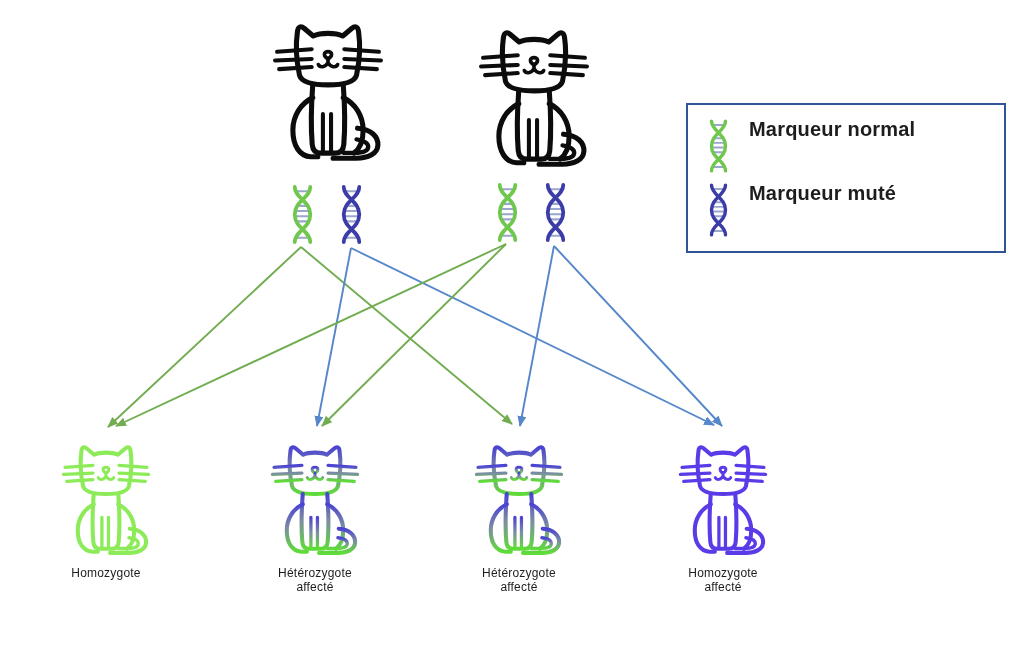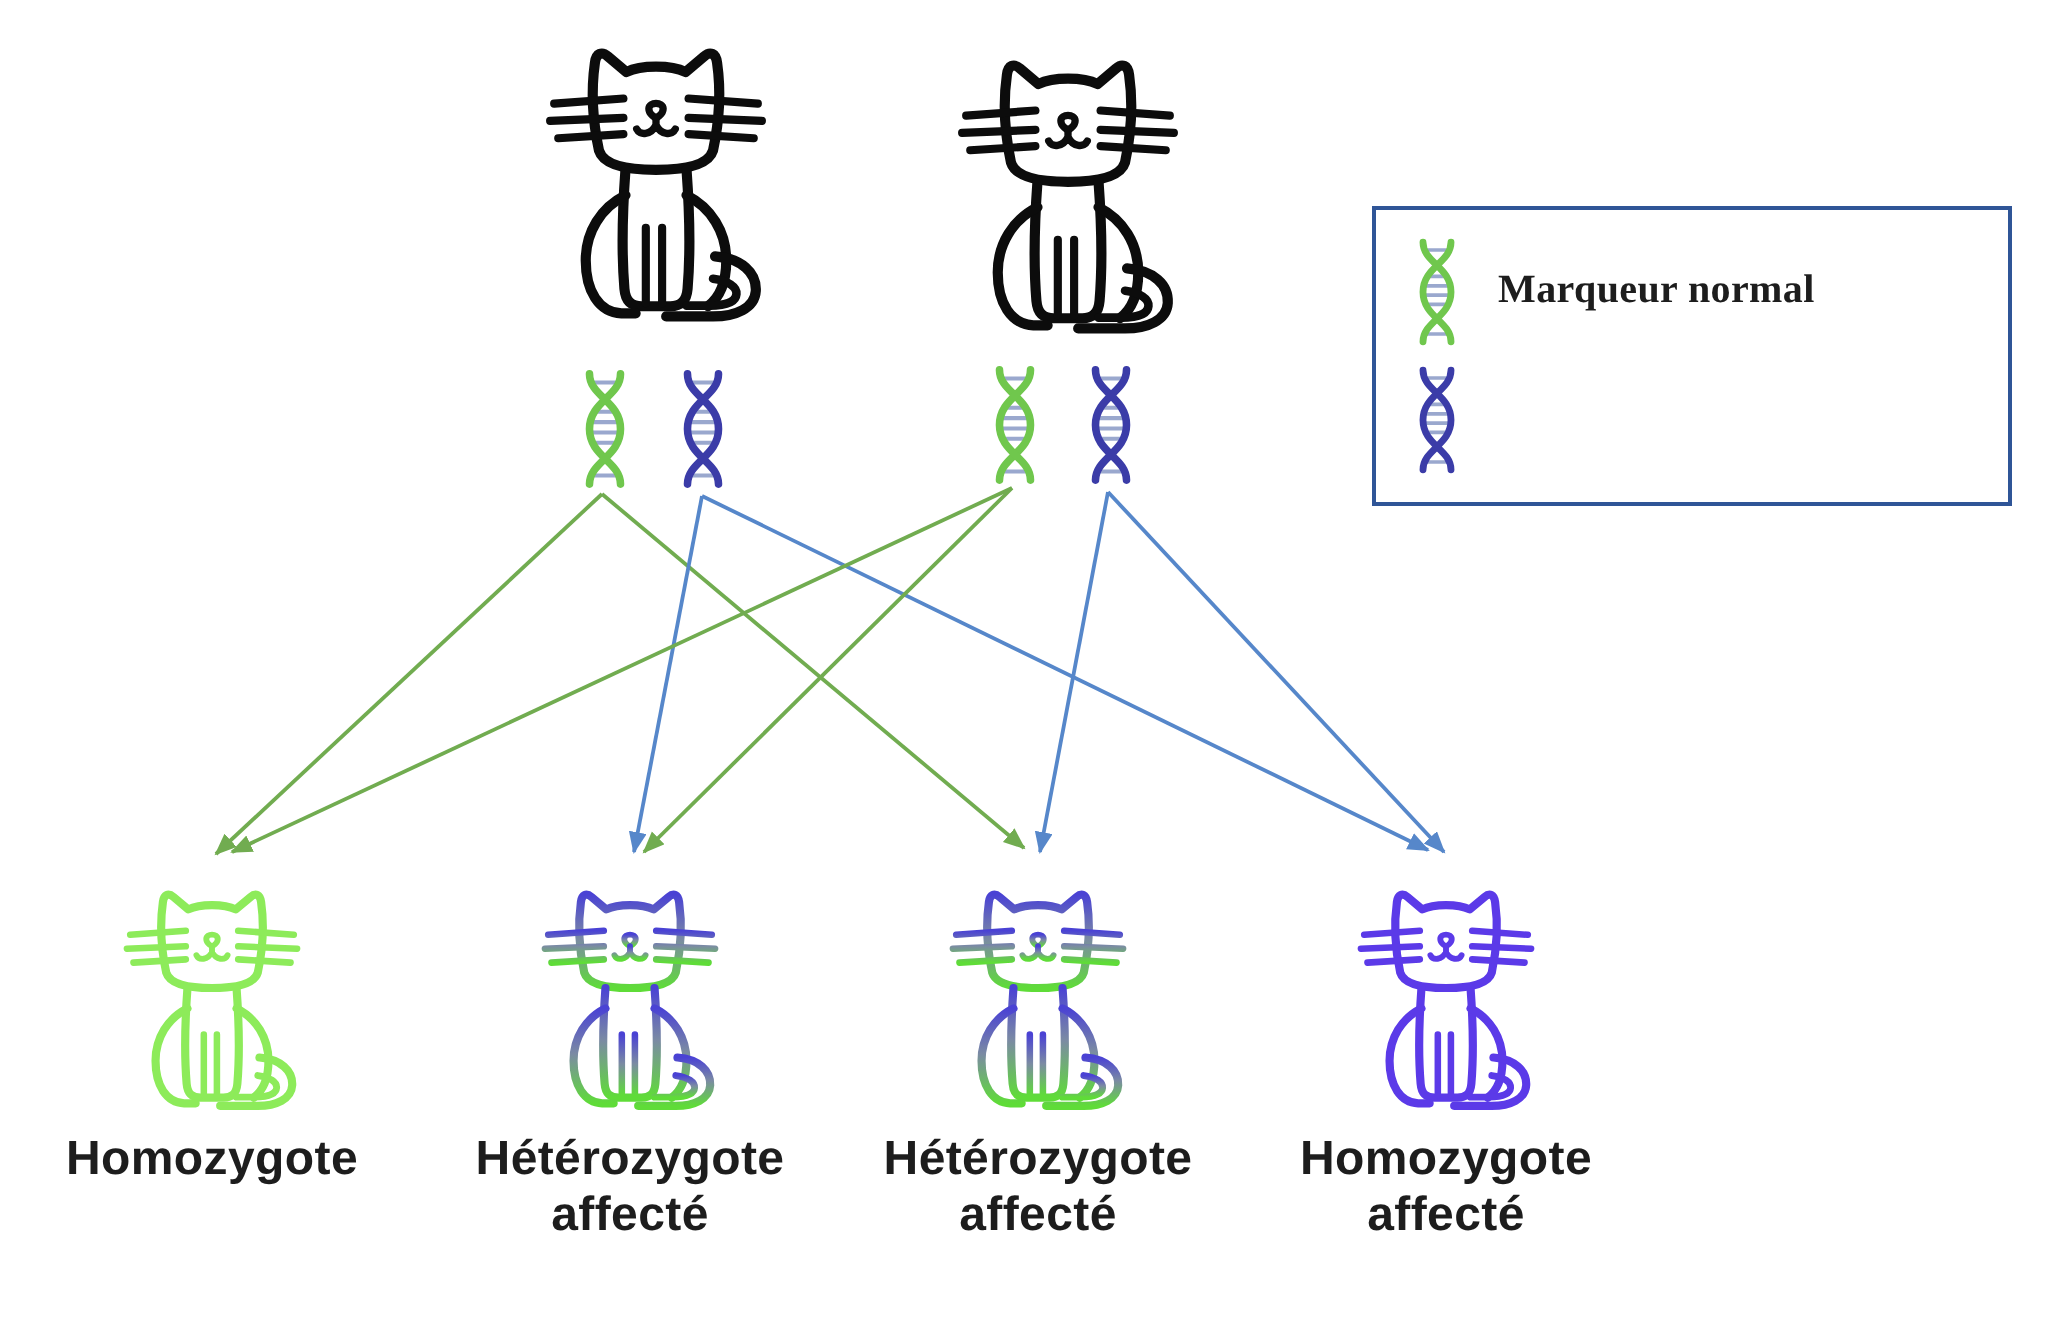--- a/index.html
+++ b/index.html
@@ -25,35 +25,35 @@
   .arrow-normal{stroke:#71AC50;}
   .arrow-mute{stroke:#5687CA;}
   
   .kitten{width:90px;height:123px;}
   .kitten-1{left:61px;top:437px;}
   .kitten-2{left:270px;top:437px;}
   .kitten-3{left:474px;top:437px;}
   .kitten-4{left:678px;top:437px;}
   
   .kitten-label{
-    width:190px;text-align:center;font-size:24px;font-weight:700;
+    width:190px;text-align:center;font-size:12px;font-weight:400;
     line-height:1.18;color:#1d1d1d;letter-spacing:0.2px;
   }
   .label-1{left:11px;top:566px;}
   .label-2{left:220px;top:566px;}
   .label-3{left:424px;top:566px;}
   .label-4{left:628px;top:566px;}
   
   .legend{
     left:686px;top:103px;width:320px;height:150px;box-sizing:border-box;
     border:2px solid #2F5597;background:#ffffff;
     display:flex;flex-direction:column;justify-content:space-evenly;
     padding:4px 16px;
   }
-  .legend-row{display:flex;align-items:center;gap:16px;font-family:Liberation Serif, serif;}
+  .legend-row{display:flex;gap:16px;}
   .legend-dna{width:29px;height:56px;flex:0 0 auto;}
   .legend-label{font-size:20px;font-weight:700;color:#1d1d1d;letter-spacing:0.2px;}
 </style>
 </head>
 <body>
 
 <div class="canvas">
 
   <svg width="0" height="0" style="position:absolute" aria-hidden="true">
     <defs>
@@ -161,16 +161,17 @@
     <div class="legend-row">
       <svg class="legend-dna" viewBox="0 0 36 72">
         <use href="#dna-shape" stroke="#70C74D"></use>
       </svg>
       <span class="legend-label">Marqueur normal</span>
     </div>
     <div class="legend-row">
       <svg class="legend-dna" viewBox="0 0 36 72">
         <use href="#dna-shape" stroke="#3B3CA8"></use>
       </svg>
+      <span class="legend-label">Marqueur muté</span>
     </div>
   </div>
 
 </div>
 
 </body></html>

